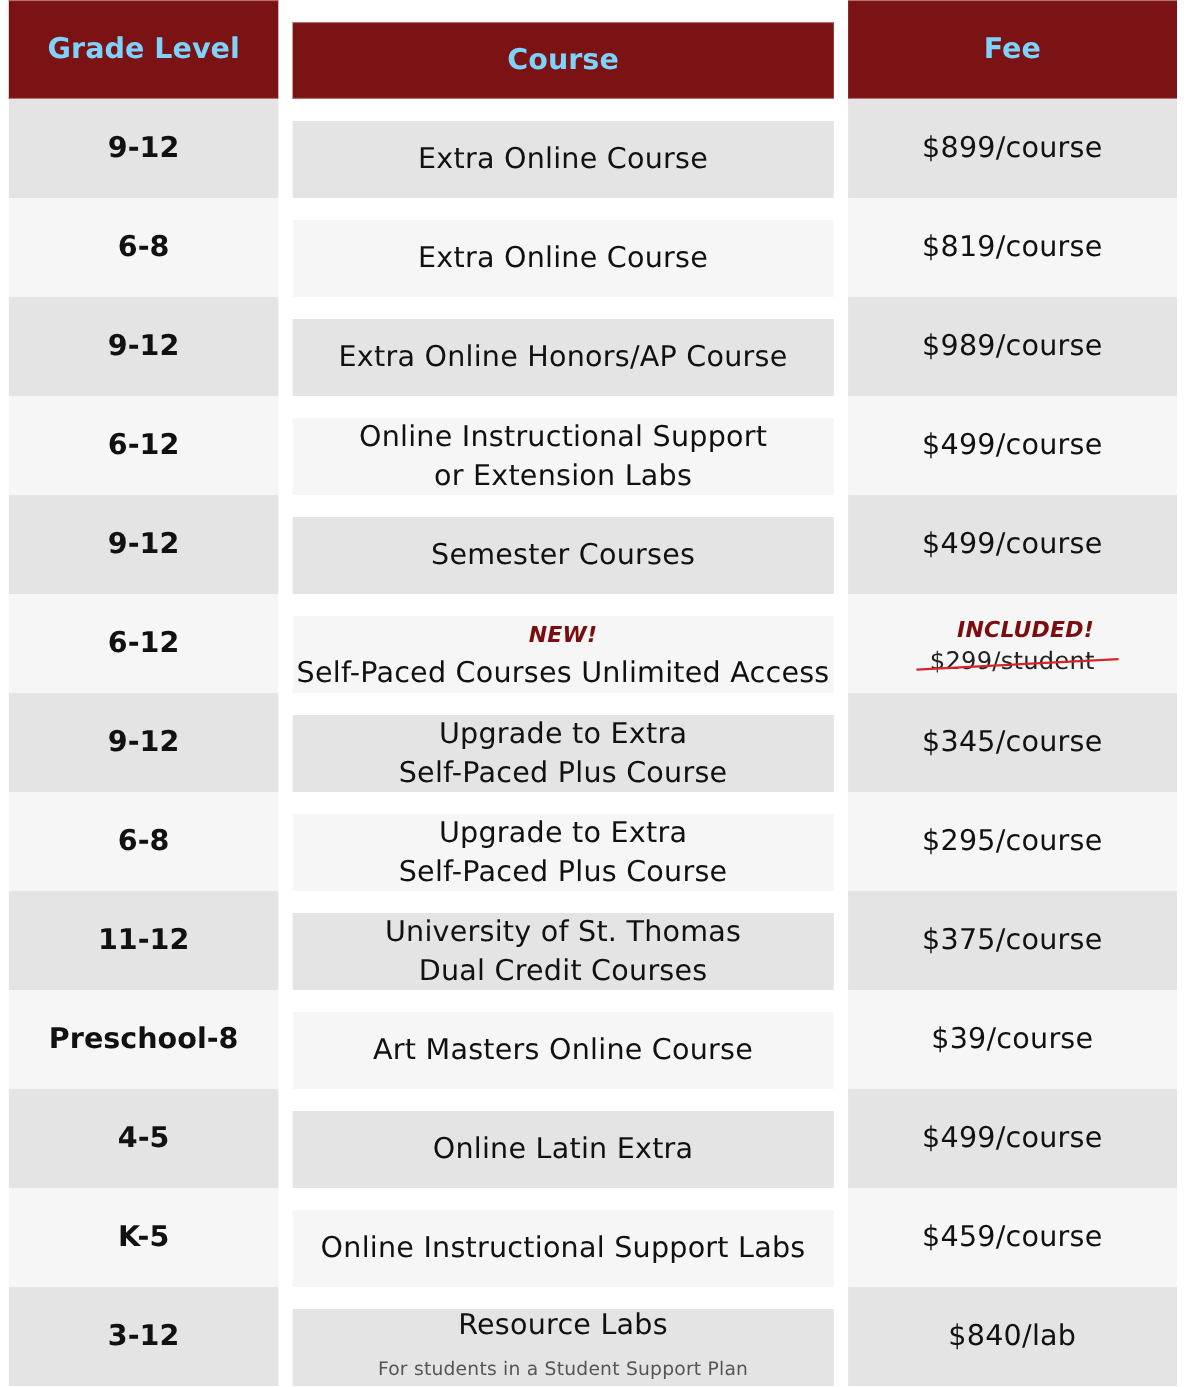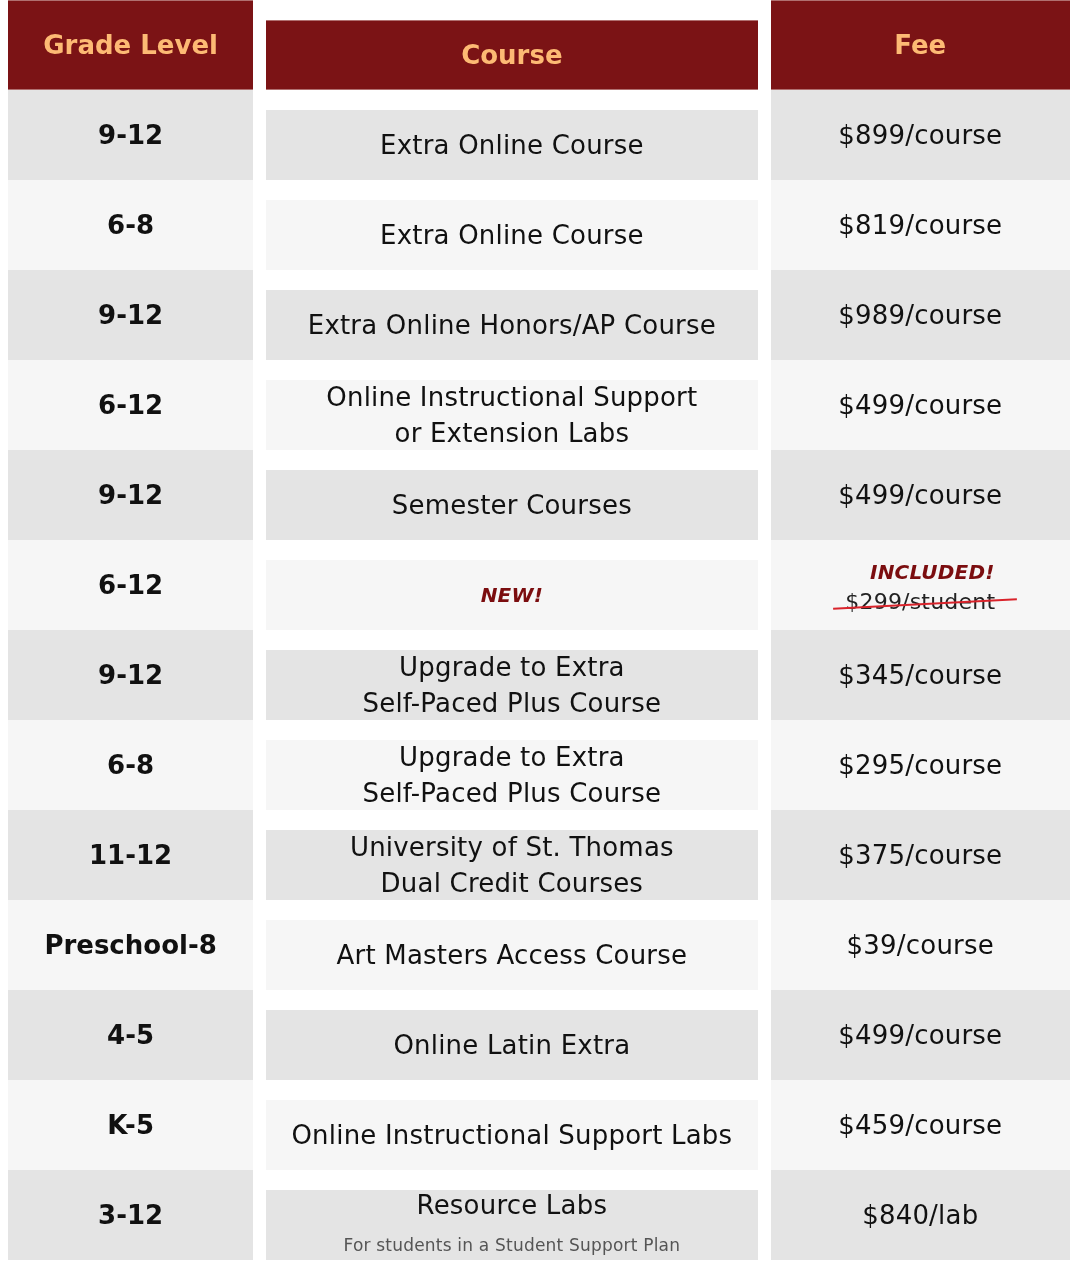--- a/index.html
+++ b/index.html
@@ -5,21 +5,21 @@
   html, body { margin:0; padding:0; background:#ffffff; }
   body { width:1080px; height:1261px; position:relative; overflow:hidden;
          font-family:"DejaVu Sans","Liberation Sans",sans-serif; }
   .table { position:absolute; left:8px; top:0; width:1062px; }
   .row { display:flex; height:90px; }
   .cell { display:flex; flex-direction:column; align-items:center; justify-content:center;
           text-align:center; box-sizing:border-box; }
   .c1 { width:253px; margin-right:13px; }
   .c2 { width:507px; margin-right:13px;margin-top:20px; }
   .c3 { width:309px; }
-  .head .cell { background:#7b1315; color:#fdba74; font-weight:bold; font-size:26px;
+  .head .cell { background:#7b1315; color:#7dd3fc; font-weight:bold; font-size:26px;
                 border-top:1px solid #b07070; border-bottom:1px solid #b07070; }
   .row.dark .cell { background:#e4e4e4; }
   .row.light .cell { background:#f6f6f6; }
   .grade { font-weight:bold; font-size:26px; color:#111; }
   .course, .fee { font-size:26px; color:#111; line-height:36px; font-weight:normal; letter-spacing:0.2px;}
   .note { font-size:17px; color:#555; margin-top:4px; }
   .hl { color:#7b0d0f; font-style:italic; font-weight:bold; font-size:20px; line-height:34px; }
   .strike { position:relative; font-size:22px; color:#222; line-height:26px; }
   .strike::after { content:""; position:absolute; left:-12px; right:-22px; top:55%;
                    height:2px; background:#d9232b; transform:rotate(-3deg); }
@@ -64,20 +64,21 @@
   <div class="row dark">
     <div class="cell c1 grade">9-12</div>
     <div class="cell c2 course">Semester Courses</div>
     <div class="cell c3 fee">$499/course</div>
   </div>
 
   <div class="row light">
     <div class="cell c1 grade">6-12</div>
     <div class="cell c2 course">
       <span class="hl">NEW!</span>
+      <span>Self-Paced Courses Unlimited Access</span>
     </div>
     <div class="cell c3 fee">
       <span class="hl" style="margin-left:24px">INCLUDED!</span>
       <span class="strike">$299/student</span>
     </div>
   </div>
 
   <div class="row dark">
     <div class="cell c1 grade">9-12</div>
     <div class="cell c2 course">
@@ -100,21 +101,21 @@
     <div class="cell c1 grade">11-12</div>
     <div class="cell c2 course">
       <span>University of St. Thomas</span>
       <span>Dual Credit Courses</span>
     </div>
     <div class="cell c3 fee">$375/course</div>
   </div>
 
   <div class="row light">
     <div class="cell c1 grade">Preschool-8</div>
-    <div class="cell c2 course">Art Masters Access Course</div>
+    <div class="cell c2 course">Art Masters Online Course</div>
     <div class="cell c3 fee">$39/course</div>
   </div>
 
   <div class="row dark">
     <div class="cell c1 grade">4-5</div>
     <div class="cell c2 course">Online Latin Extra</div>
     <div class="cell c3 fee">$499/course</div>
   </div>
 
   <div class="row light">

